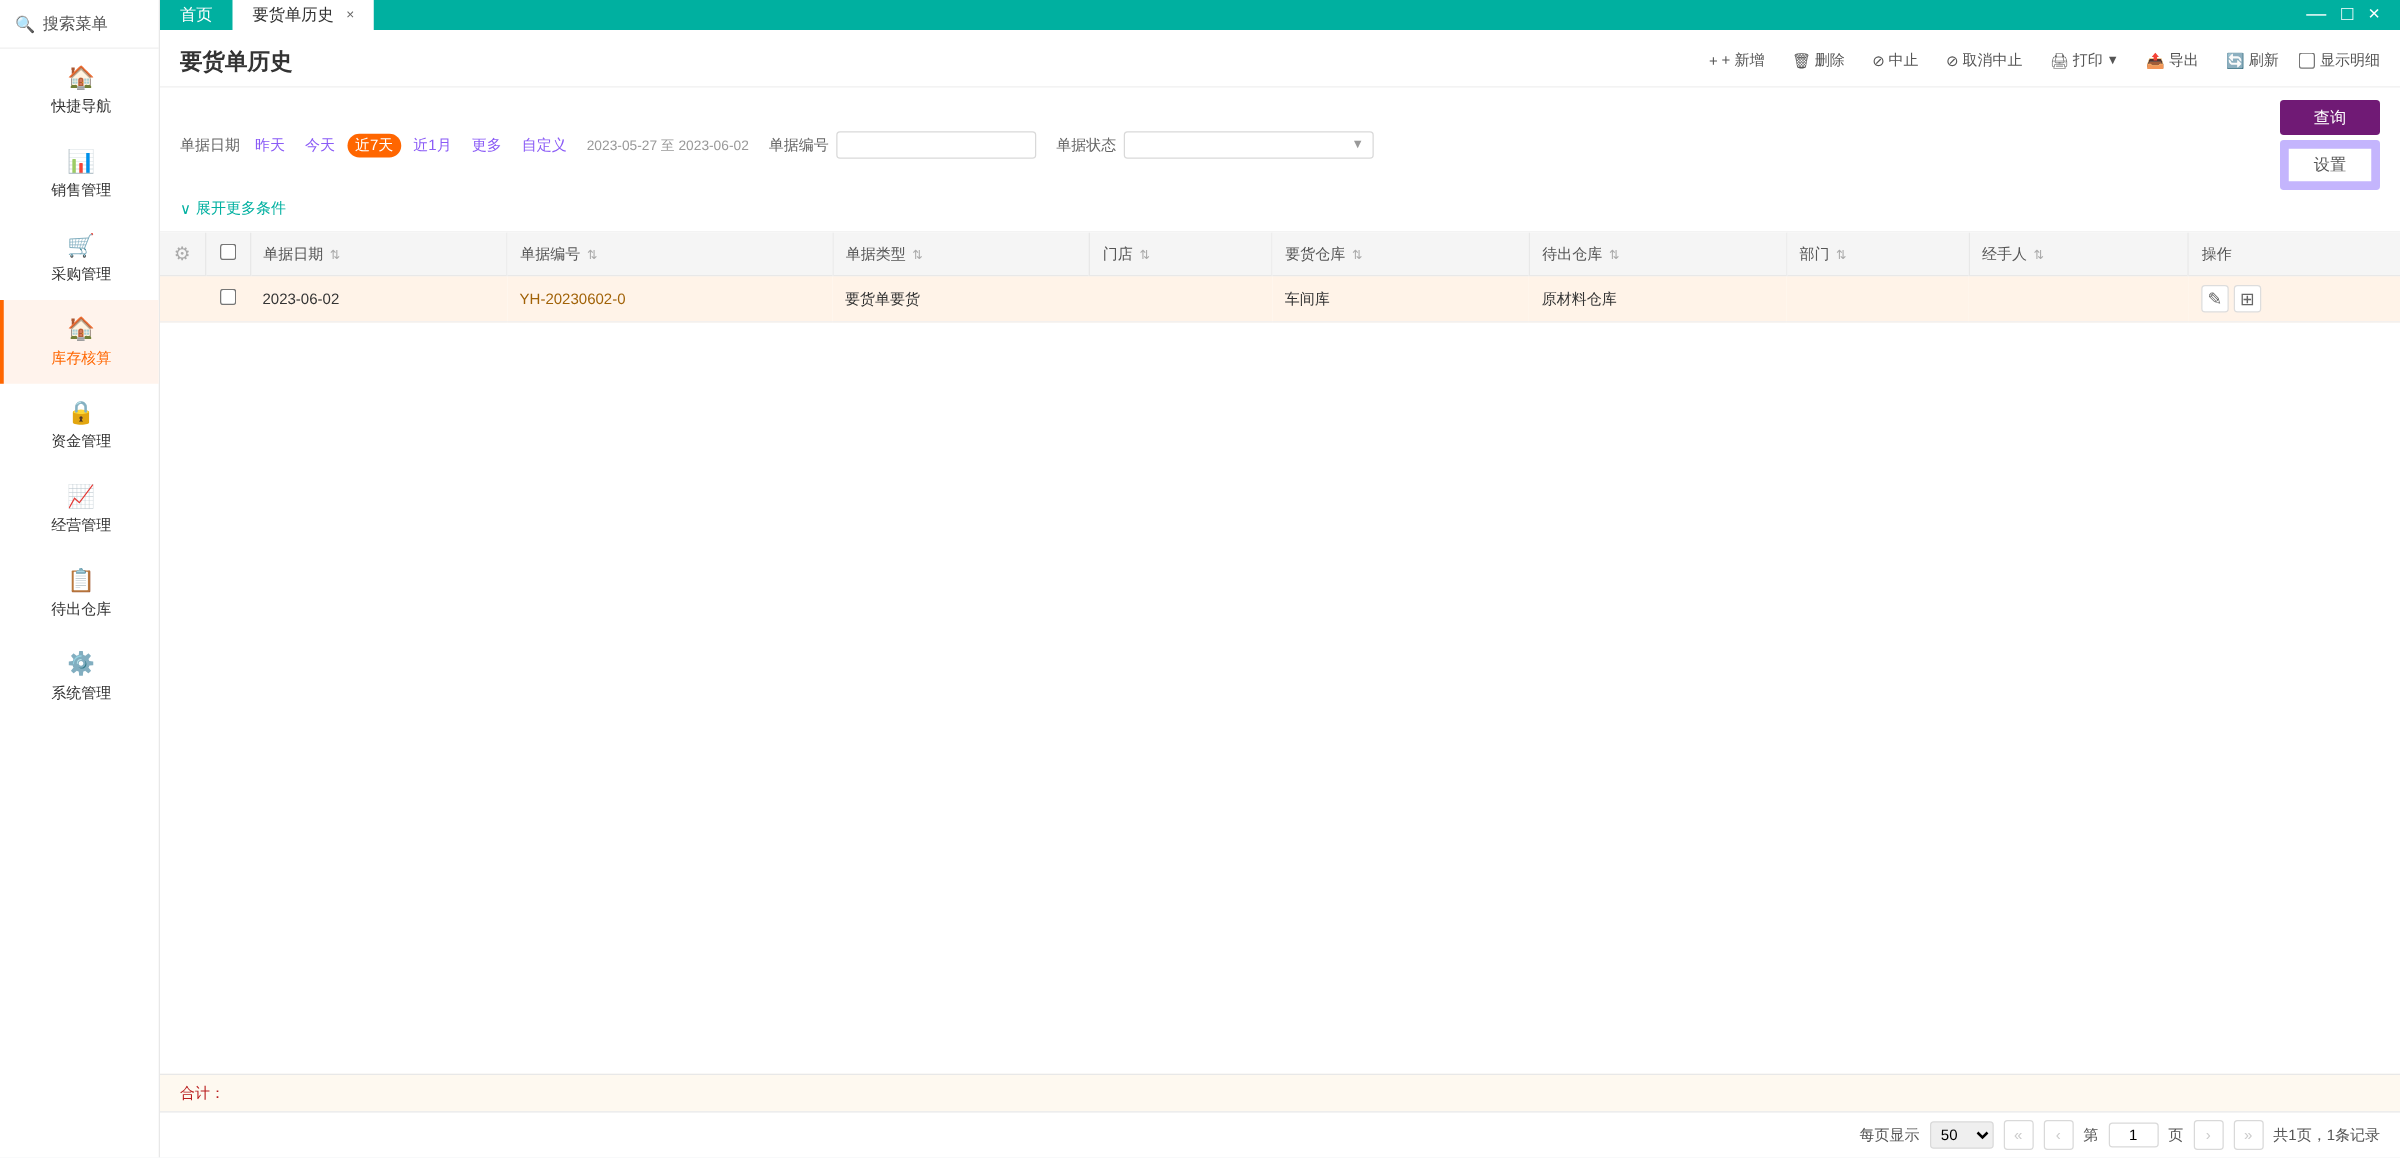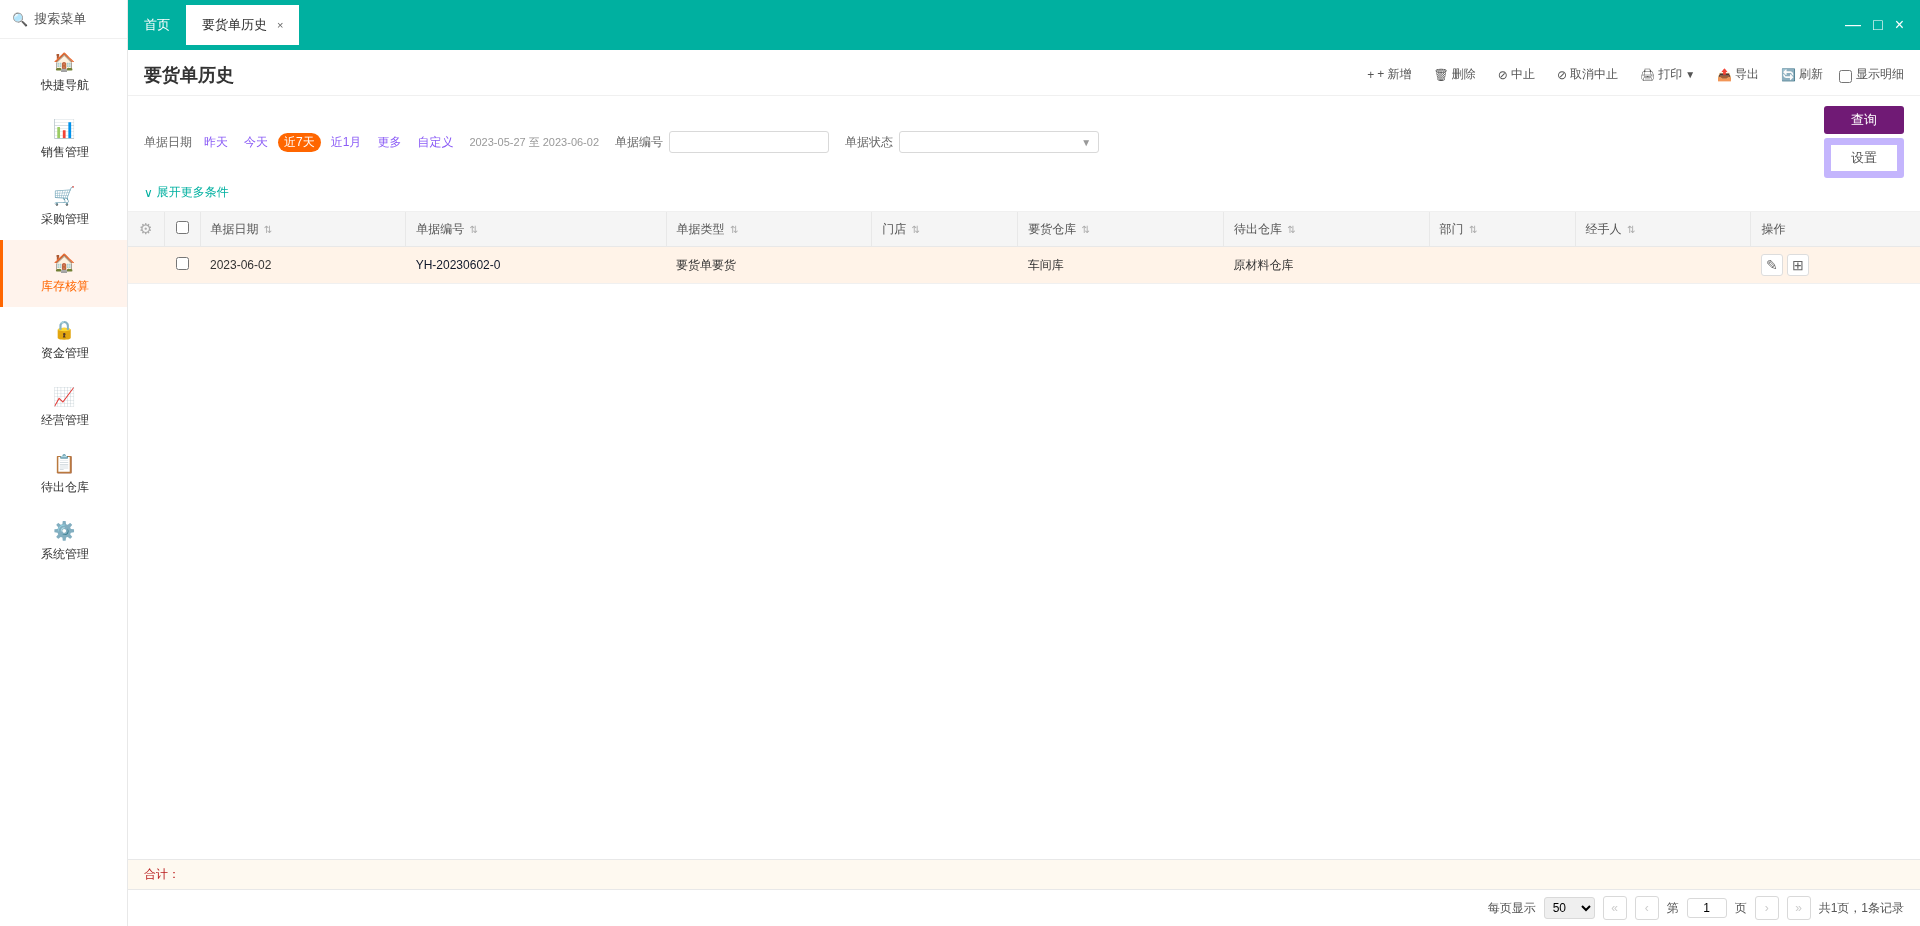--- a/index.html
+++ b/index.html
@@ -46,21 +46,21 @@
     
     .main {
       flex: 1;
       display: flex;
       flex-direction: column;
       overflow: hidden;
     }
 
     
     .topbar {
-      height: 50px;
+      height: 24px;
       background: #00b0a0;
       display: flex;
       align-items: center;
       padding: 0 0 0 0;
       flex-shrink: 0;
     }
     .topbar-tab {
       height: 40px;
       display: flex;
       align-items: center;
@@ -119,21 +119,21 @@
       gap: 3px;
       cursor: pointer;
       font-size: 12px;
       color: #555;
       padding: 4px 6px;
       border-radius: 3px;
     }
 
     .display-toggle {
       display: flex;
-      align-items: flex-end;
+      align-items: center;
       gap: 4px;
       font-size: 12px;
       color: #555;
       cursor: pointer;
     }
     .display-toggle input[type=checkbox] { cursor: pointer; }
 
     
     .filter-area {
       padding: 10px 16px;
@@ -263,21 +263,21 @@
     thead th:last-child { border-right: none; }
     tbody tr { border-bottom: 1px solid #f0f0f0; }
     tbody tr.selected { background: #fff3e8; }
     tbody td {
       padding: 7px 10px;
       color: #333;
       white-space: nowrap;
     }
     .col-checkbox { width: 36px; text-align: center; }
     .col-settings { width: 36px; text-align: center; }
-    .link-text { color: #0f172a; cursor: pointer; text-decoration: none; }
+    .link-text { color: #a16207; cursor: pointer; text-decoration: none; }
 
     
     .sort-icon { font-size: 10px; color: #aaa; margin-left: 2px; cursor: pointer; }
 
     
     .row-actions { display: flex; gap: 4px; }
     .row-action-btn { width: 22px; height: 22px; display: flex; align-items: center; justify-content: center; cursor: pointer; font-size: 14px; color: #666; border: 1px solid #ddd; border-radius: 3px; background: #fff; }
 
     
     .table-footer {

